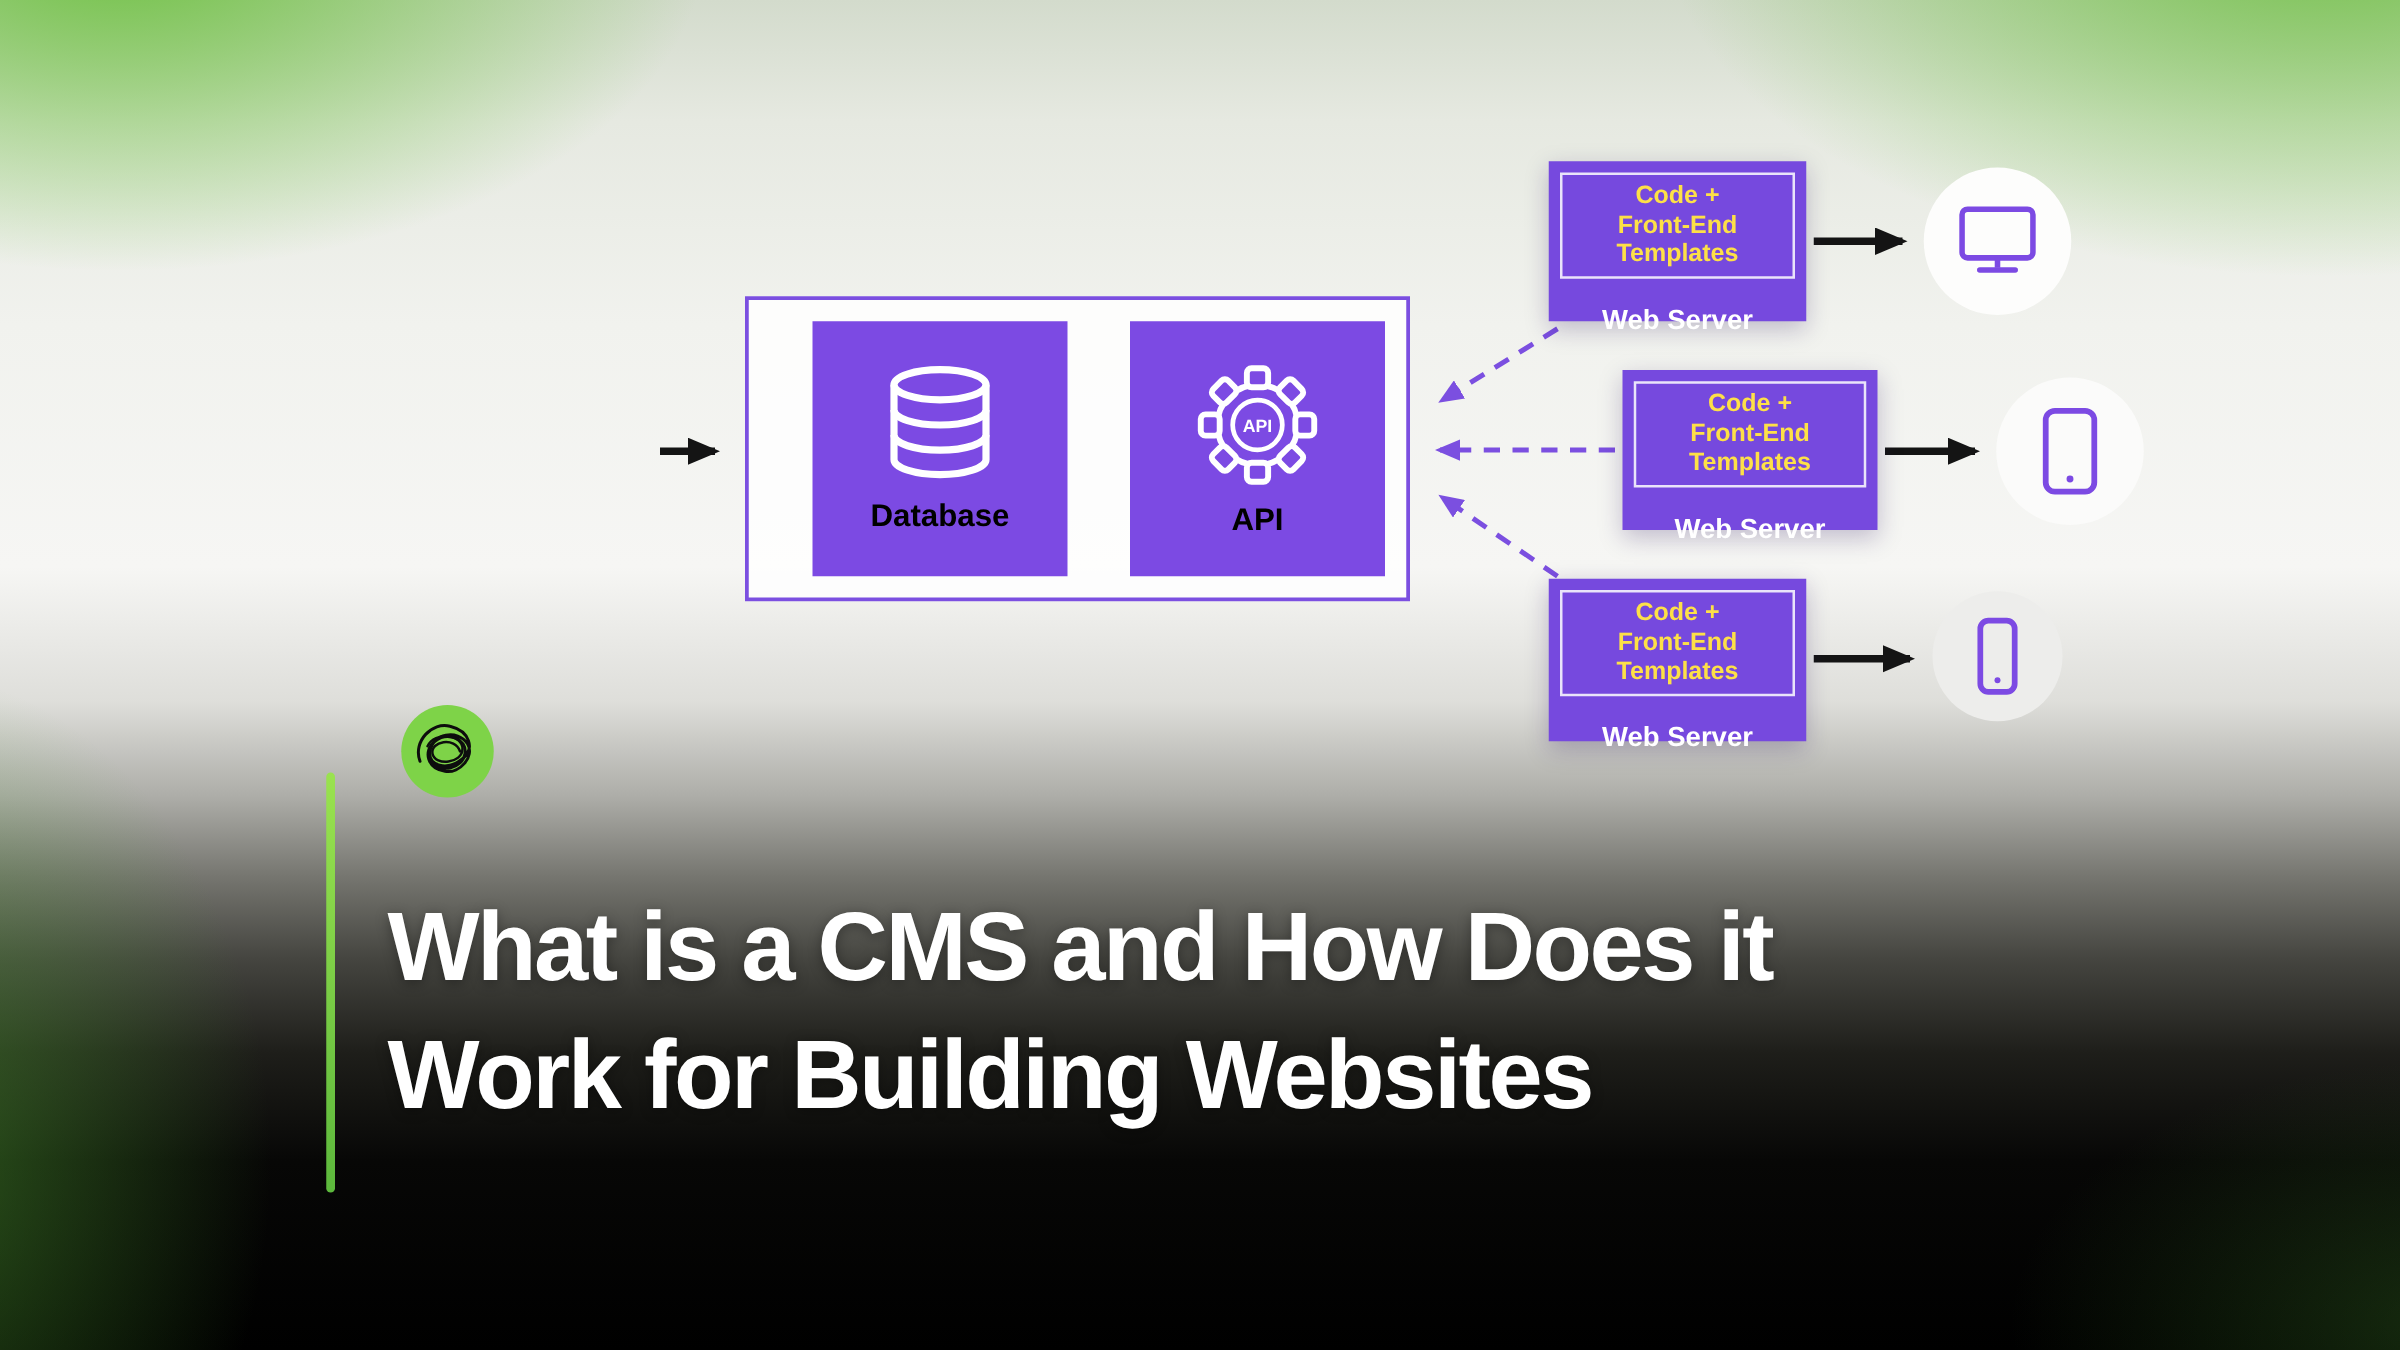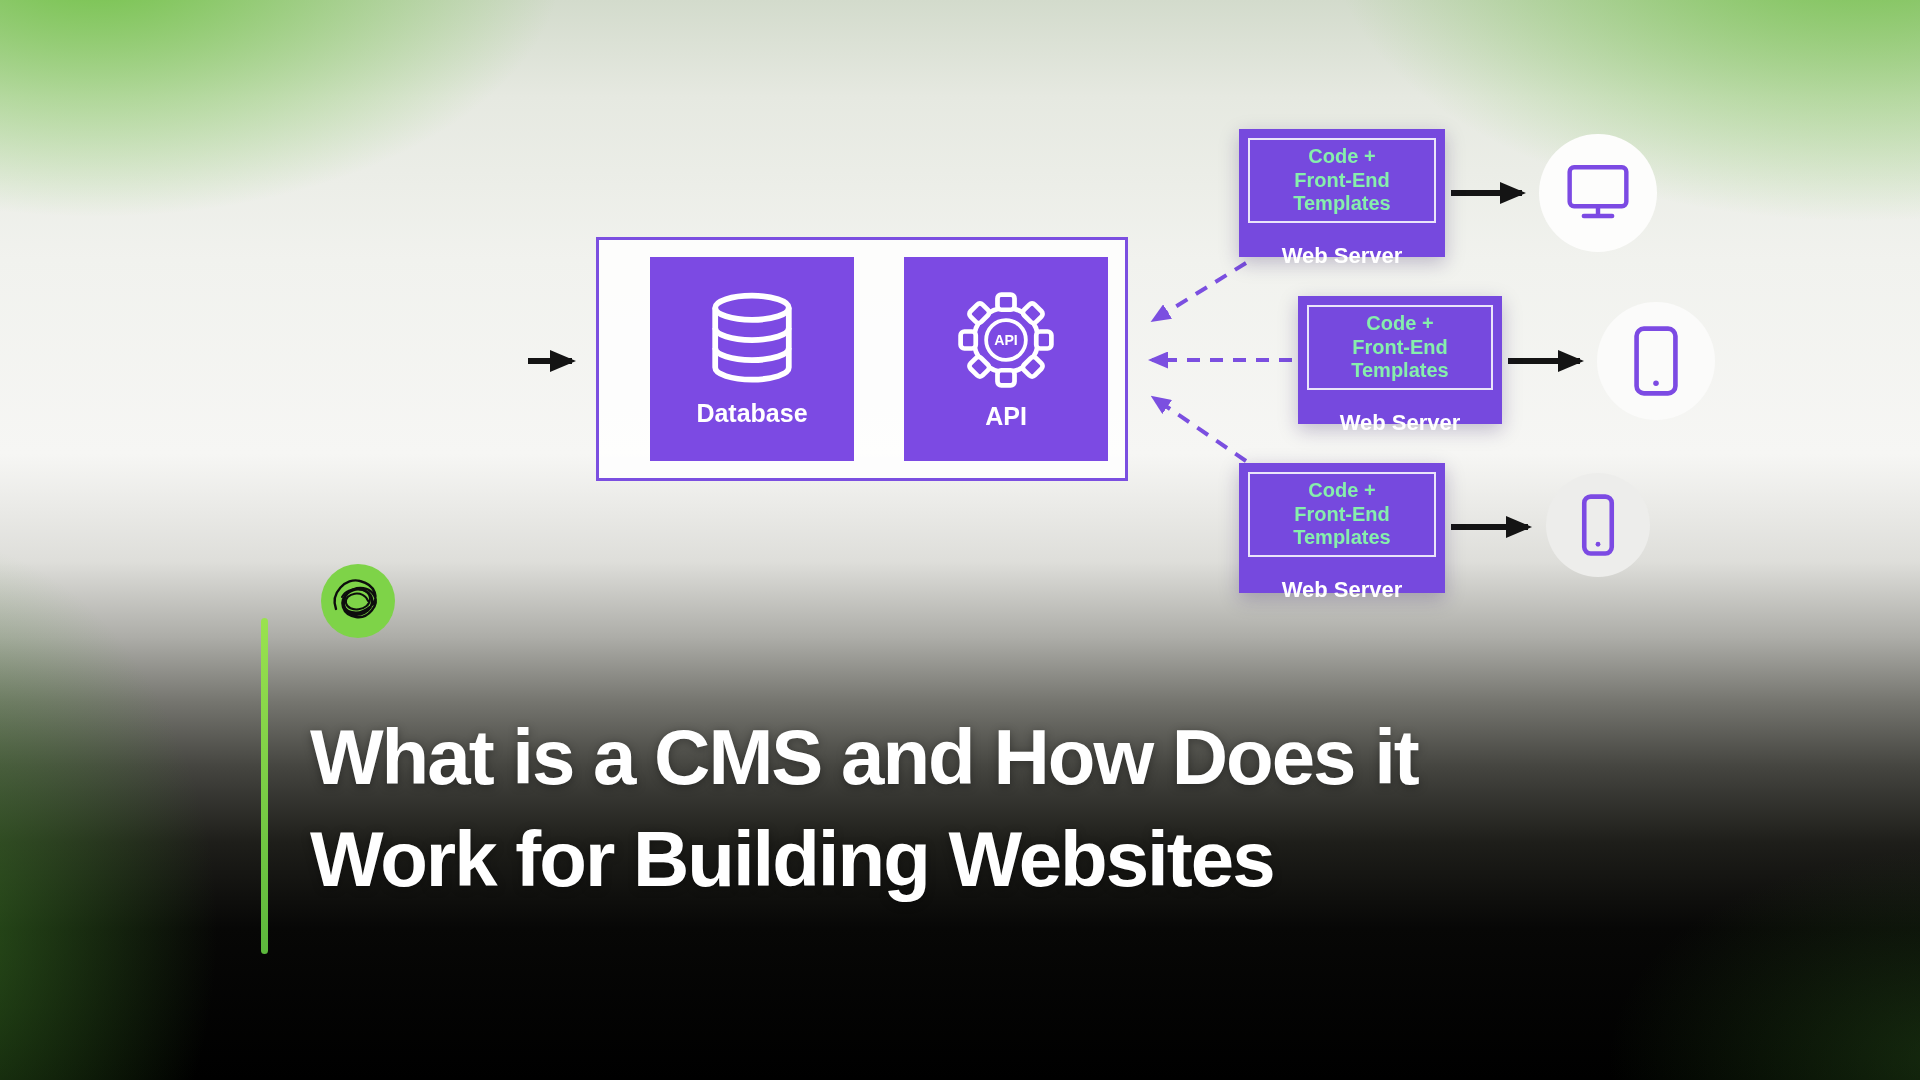--- a/index.html
+++ b/index.html
@@ -36,35 +36,35 @@
     background: rgba(255,255,255,0.82);
     border: 3px solid #7b4fe0;
     display: flex; gap: 16px; padding: 17px;
   }
   .cms-inner {
     flex: 1; background: #7c4ae3;
     display: flex; flex-direction: column; align-items: center; justify-content: center;
     gap: 10px;
     margin-left: 34px;
   }
-  .cms-inner .node-label { color: #ffffff; font-size: 25px; font-weight: 700; }
+  .cms-inner .node-label { color: #000000; font-size: 25px; font-weight: 700; }
 
   
   .ws-box {
     background: #7649de;
     padding: 9px 9px 6px 9px;
     display: flex; flex-direction: column;
     box-shadow: 0 6px 18px rgba(40,20,90,0.25);
   }
   .ws-top { left: 1239px; top: 129px; width: 206px; height: 128px; }
   .ws-mid { left: 1298px; top: 296px; width: 204px; height: 128px; }
   .ws-bot { left: 1239px; top: 463px; width: 206px; height: 130px; }
   .ws-code {
     border: 2px solid rgba(255,255,255,0.85);
-    color: #86efac; font-size: 20px; font-weight: 700;
+    color: #fde047; font-size: 20px; font-weight: 700;
     line-height: 1.18; text-align: center;
     white-space: pre-line; padding: 5px 18px;
     flex: 1; display: flex; align-items: center; justify-content: center;
   }
   .ws-label {
     color: #fff; font-size: 22px; font-weight: 700;
     text-align: center; padding-top: 20px;
   }
 
   

